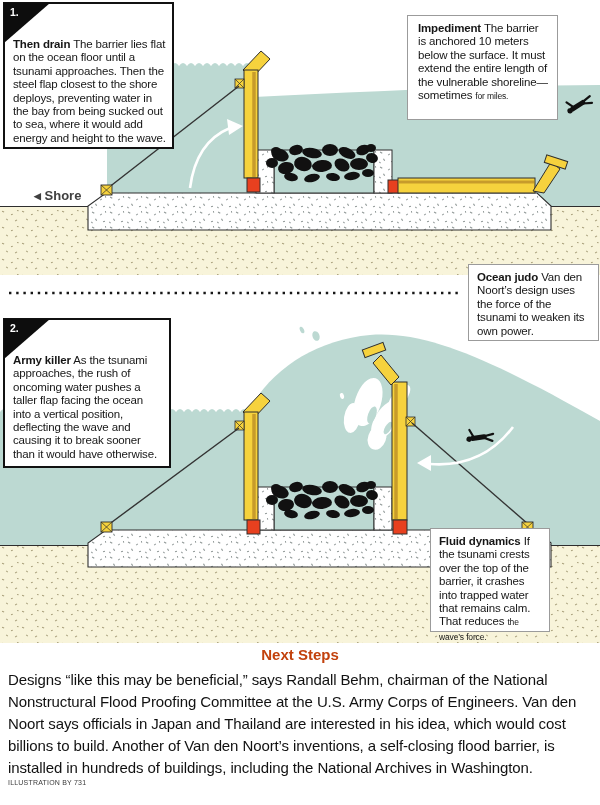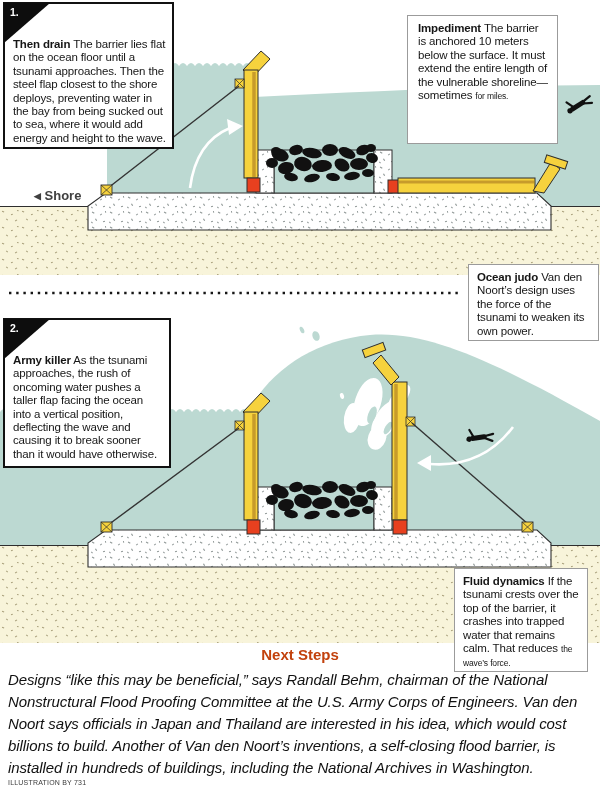--- a/index.html
+++ b/index.html
@@ -14,21 +14,21 @@
   .small-tail{font-size:8.5px;}
   .corner{position:absolute;left:-1px;top:-1px;width:46px;height:40px;background:#0d0d0d;
           clip-path:polygon(0 0,100% 0,0 100%);}
   .corner .num{position:absolute;left:6px;top:3px;color:#fff;font-weight:700;font-size:10.5px;}
   .pad-thick{padding:34px 6px 0 8px;}
   .pad-thin{padding:6px 8px 0 8px;}
   #shore-label{position:absolute;left:34px;top:188px;z-index:2;font-weight:700;font-size:13px;color:#404040;}
   #shore-label .arr{font-size:9px;vertical-align:1px;}
   #next-steps{position:absolute;left:8px;top:646px;width:584px;z-index:2;}
   #next-steps h2{margin:0 0 6px 0;font-size:15px;font-weight:700;color:#c2410c;text-align:center;}
-  #next-steps p{margin:0;font-size:15px;line-height:22px;letter-spacing:-0.1px;color:#111;font-style:italic;}
+  #next-steps p{margin:0;font-size:15px;line-height:22px;letter-spacing:-0.1px;color:#111;}
   #credit{position:absolute;left:8px;top:779px;z-index:2;font-size:7px;letter-spacing:0.2px;color:#3a3a3a;}
 </style>
 </head>
 <body>
 
 <div id="page">
 
 <svg id="scene" width="600" height="805" viewBox="0 0 600 805" xmlns="http://www.w3.org/2000/svg" xmlns:xlink="http://www.w3.org/1999/xlink">
   <defs>
     <pattern id="sandPat" width="20" height="16" patternUnits="userSpaceOnUse">
@@ -194,36 +194,36 @@
   </g>
 </svg>
 
 <div class="callout thick pad-thick" style="left:3px;top:2px;width:171px;height:147px;">
   <div class="corner">
     <span class="num">1.</span>
   </div>
   <p class="callout-text"><b>Then drain</b> <span>The barrier lies flat on the ocean floor until a tsunami approaches. Then the steel flap closest to the shore deploys, preventing water in the bay from being sucked out to sea, where it would add energy and height to the wave.</span></p>
 </div>
 
-<div class="callout thin pad-thin" style="left:407px;top:15px;width:151px;height:129px;padding-left:10px;">
+<div class="callout thin pad-thin" style="left:407px;top:15px;width:151px;height:105px;padding-left:10px;">
   <p class="callout-text"><b>Impediment</b> <span>The barrier is anchored 10 meters below the surface. It must extend the entire length of the vulnerable shoreline—sometimes </span><span class="small-tail">for miles.</span></p>
 </div>
 
 <div class="callout thin pad-thin" style="left:468px;top:264px;width:131px;height:77px;">
   <p class="callout-text"><b>Ocean judo</b> <span>Van den Noort’s design uses the force of the tsunami to weaken its own power.</span></p>
 </div>
 
 <div class="callout thick pad-thick" style="left:3px;top:318px;width:168px;height:150px;">
   <div class="corner">
     <span class="num">2.</span>
   </div>
   <p class="callout-text"><b>Army killer</b> <span>As the tsunami approaches, the rush of oncoming water pushes a taller flap facing the ocean into a vertical position, deflecting the wave and causing it to break sooner than it would have otherwise.</span></p>
 </div>
 
-<div class="callout thin pad-thin" style="left:430px;top:568px;width:134px;height:104px;margin-left:24px;">
+<div class="callout thin pad-thin" style="left:430px;top:528px;width:120px;height:104px;">
   <p class="callout-text"><b>Fluid dynamics</b> <span>If the tsunami crests over the top of the barrier, it crashes into trapped water that remains calm. That reduces </span><span class="small-tail">the wave’s force.</span></p>
 </div>
 
 <div id="shore-label">
   <span class="arr">◀</span>
   <span>Shore</span>
 </div>
 
 <div id="next-steps">
   <h2>Next Steps</h2>

